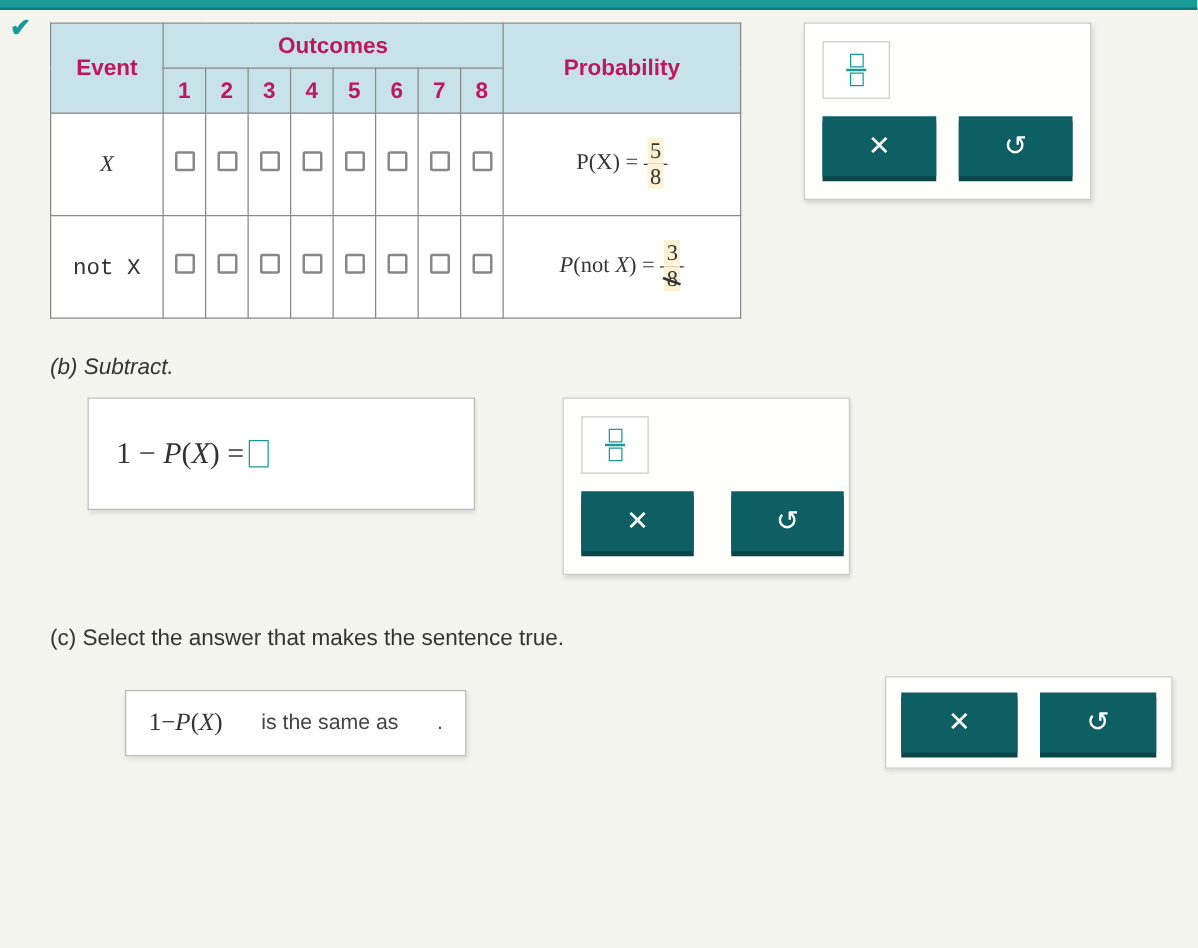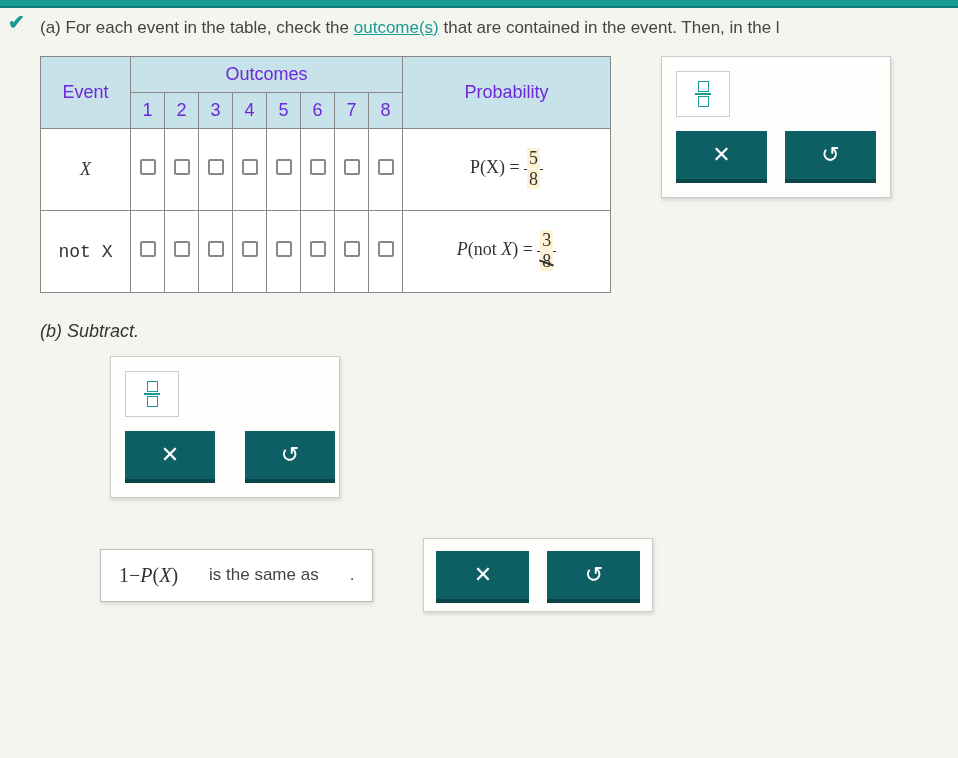--- a/index.html
+++ b/index.html
@@ -25,25 +25,25 @@
   
   table.outcomes {
     border-collapse: collapse;
     background: #fff;
   }
   table.outcomes th, table.outcomes td {
     border: 1px solid #888;
     text-align: center;
     font-size: 18px;
   }
-  table.outcomes th { background: #c8e2e9; color: #6d28d9; font-weight: 400; }
+  table.outcomes th { background: #c8e2e9; color: #be185d; font-weight: 700; }
   .event-header { width: 90px; height: 72px; font-style: normal; }
   .outcomes-header { height: 36px; }
   .col-num { width: 34px; height:36px; background:#e0ebee; font-weight:600;}
-  .prob-header { width: 208px; height:72px; }
+  .prob-header { width: 190px; height:72px; }
   .event-cell { font-style: italic; font-family: 'Times New Roman', serif; font-size: 22px; height: 82px; }
   .check-cell { }
   .checkbox {
     width: 16px; height: 16px; border: 2px solid #888; border-radius: 2px;
     display: inline-block; background:#fff;
   }
   .prob-cell { font-family: 'Times New Roman', serif; font-size: 22px; padding: 16px 12px; }
   .frac {
     display: inline-flex; flex-direction: column; vertical-align: middle;
     font-size: 18px; line-height: 1.1;
@@ -93,21 +93,21 @@
     display:flex; align-items:center;
   }
   .blank-box {
     display:inline-block; width:16px; height:22px; border:1.5px solid #1a9a96;
     vertical-align: middle; margin-left:4px;
   }
   
   
   .part-c { margin-top: 40px; }
   .part-c-label { font-size: 18px; color:#333; margin-bottom: 20px; }
-  .part-c-row { display:flex; gap: 20px; align-items:center; margin-left: 60px;}
+  .part-c-row { display:flex; gap: 20px; align-items:center; margin-left: 60px; justify-content: space-between;}
   .sentence-box {
     border: 1px solid #bbb; background:#fff; padding: 14px 18px;
     box-shadow: 1px 2px 4px rgba(0,0,0,0.12);
     font-family: 'Times New Roman', serif; font-size: 20px;
     display:flex; align-items:center; gap: 8px;
   }
   .sentence-box .plain { font-family: 'Segoe UI', Arial, sans-serif; font-size:17px; color:#444;margin-left:23px;}
   .dropdown {
     border:1px solid #aaa; padding: 4px 10px; font-family:'Segoe UI',Arial,sans-serif;
     font-size:16px; cursor:pointer; display:flex; align-items:center; gap:20px;
@@ -115,24 +115,20 @@
   }
   .tri { font-size:10px; color:#555;}
 </style>
 </head>
 <body>
 
 <div class="topbar"></div>
 <div class="content">
   <span class="checkmark">✔</span>
 
-  <div class="instruction">
-    <span>(a)</span>
-    <span>For each event in the table, check the </span><span class="outcome-link">outcome(s)</span><span> that are contained in the event. Then, in the l</span>
-  </div>
 
   <div class="part-a-row">
     <table class="outcomes">
       <tbody>
           <tr>
         <th class="event-header" rowspan="2">Event</th>
         <th class="outcomes-header" colspan="8">Outcomes</th>
         <th class="prob-header" rowspan="2">Probability</th>
       </tr>
       <tr>
@@ -202,20 +198,24 @@
       </div>
     </div>
   </div>
 
   <div class="part-b">
     <div class="part-b-label">
       <span>(b)</span>
       <span>Subtract.</span>
     </div>
     <div class="part-b-row">
+      <div class="equation-box">
+        <span>1 − <i>P</i>(<i>X</i>) = </span>
+          <span class="blank-box"></span>
+      </div>
       <div class="btn-panel panel-b">
         <div class="frac-btn">
           <span class="frac-icon">
             <span class="sq"></span>
               <span class="bar"></span>
               <span class="sq"></span>
           </span>
         </div>
         <div class="btn-row single-gap">
           <button class="teal-btn narrow">
@@ -223,20 +223,24 @@
             </button>
           <button class="teal-btn narrow">
               <span>↺</span>
             </button>
         </div>
       </div>
     </div>
   </div>
 
   <div class="part-c">
+    <div class="part-c-label">
+      <span>(c)</span>
+      <span>Select the answer that makes the sentence true.</span>
+    </div>
     <div class="part-c-row">
       <div class="sentence-box">
         <span>1−<i>P</i>(<i>X</i>)</span>
         <span class="plain"> is the same as </span>
         <span class="plain">.</span>
       </div>
       <div class="btn-panel panel-c" style="padding:12px;">
         <div class="btn-row">
           <button class="teal-btn">
               <span>✕</span>

